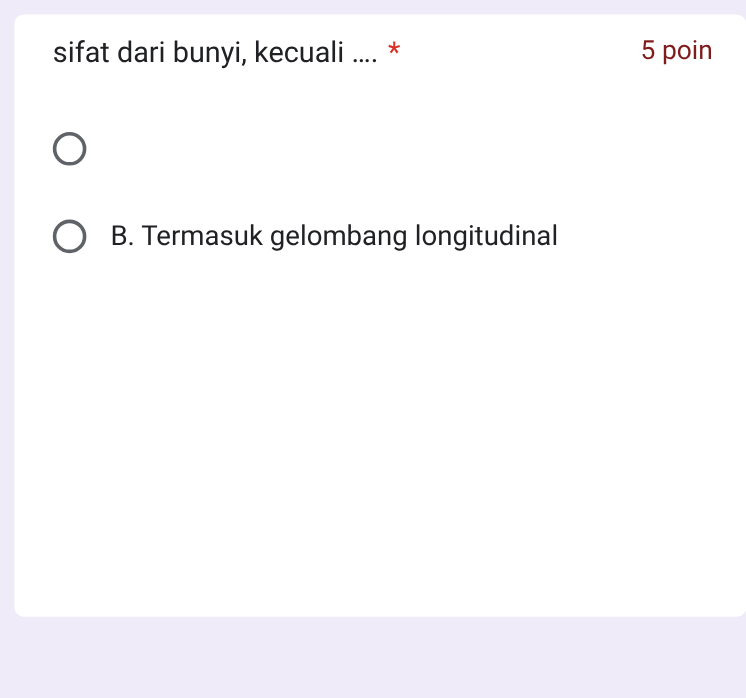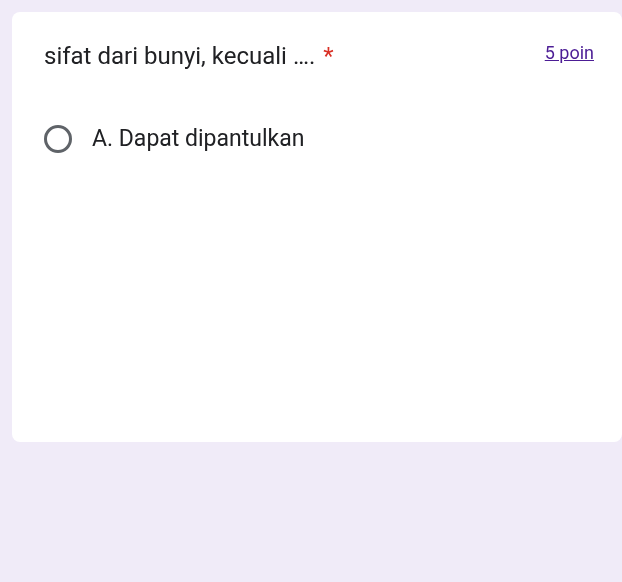--- a/index.html
+++ b/index.html
@@ -11,47 +11,46 @@
       font-family: 'Roboto', 'Arial', sans-serif;
       background-color: #f0ebf8;
       width: 622px;
       height: 582px;
       overflow: hidden;
     }
     .card {
       background-color: #ffffff;
       border-radius: 8px;
       margin: 12px 0 0 12px;
-      padding: 28px 28px 28px 32px;
+      padding: 16px 28px 28px 32px;
       width: 610px;
-      height: 430px;
+      height: 502px;
     }
     .question-header {
       display: flex;
       justify-content: space-between;
       align-items: flex-start;
       margin-bottom: 48px;
     }
     .question-text {
       font-size: 24px;
       color: #202124;
       font-weight: 400;
       line-height: 1.4;
     }
     .required-marker {
       color: #d93025;
       margin-left: 2px;
     }
     .points {
-      font-size: 18px;
-      color: #4c1d95;
+      font-size: 22px;
+      color: #7f1d1d;
       white-space: nowrap;
       margin-left: 20px;
       margin-top: 2px;
-      text-decoration: underline;
     }
     .options {
       display: flex;
       flex-direction: column;
       gap: 42px;
     }
     .option {
       display: flex;
       align-items: center;
       gap: 20px;
@@ -79,16 +78,19 @@
     <div class="question-text">
       <span>sifat dari bunyi, kecuali ….</span>
       <span class="required-marker">*</span>
     </div>
     <div class="points">5 poin</div>
   </div>
 
   <div class="options">
     <div class="option">
       <div class="radio"></div>
-      <div class="option-label">A. Dapat dipantulkan</div>
+    </div>
+    <div class="option">
+      <div class="radio"></div>
+      <div class="option-label">B. Termasuk gelombang longitudinal</div>
     </div>
   </div>
 </div>
 
 </body></html>

